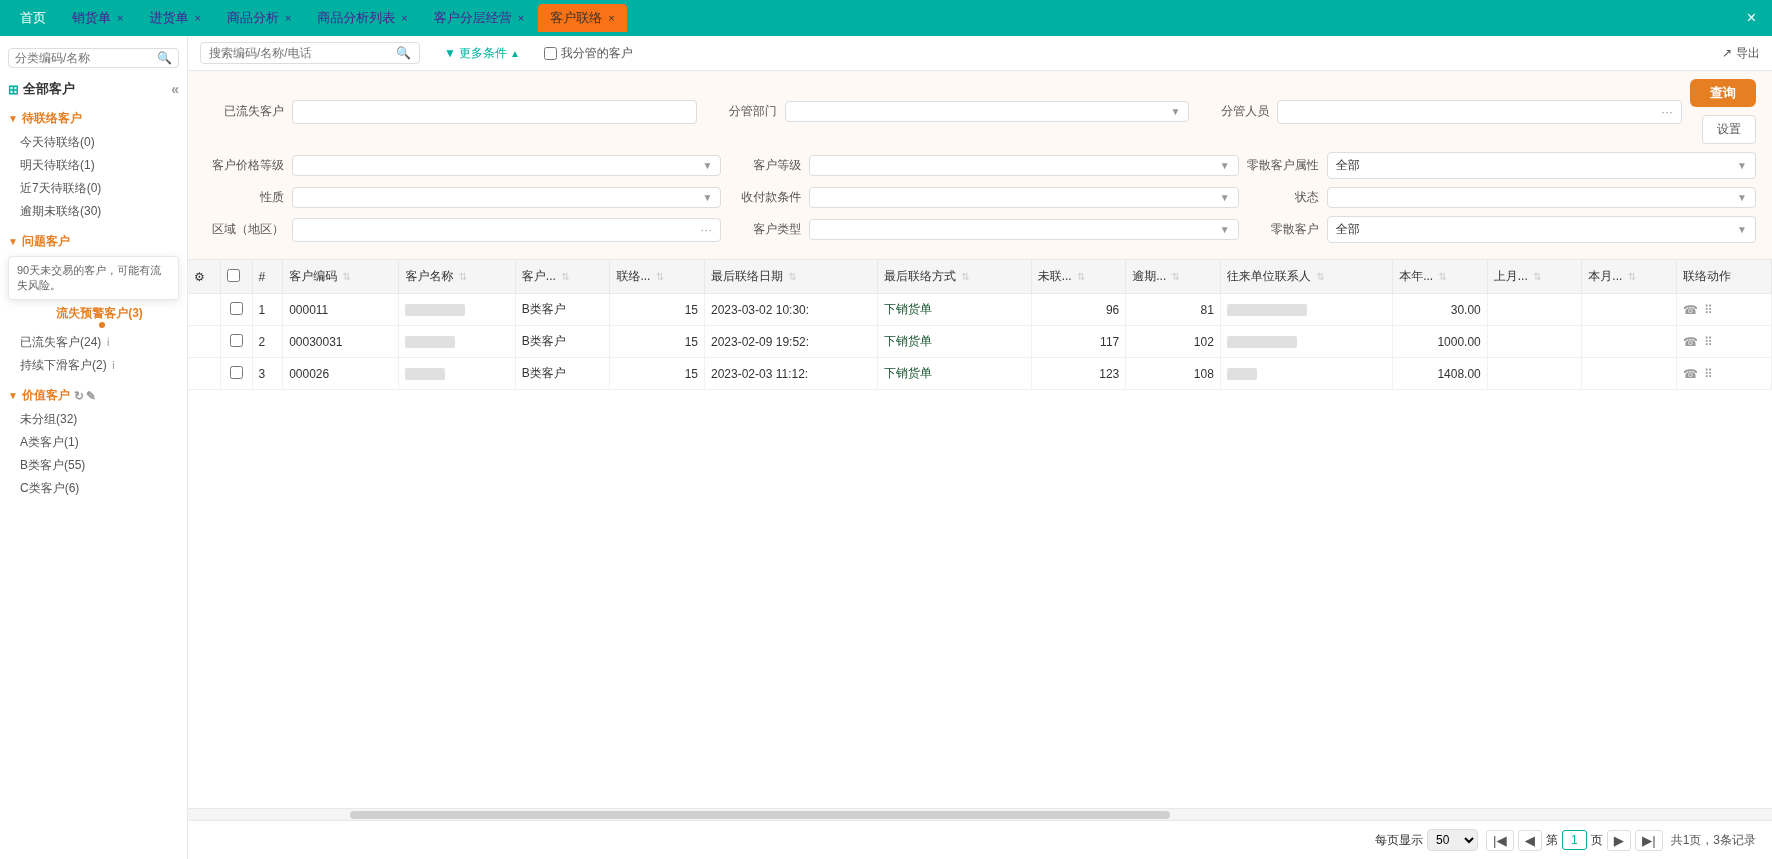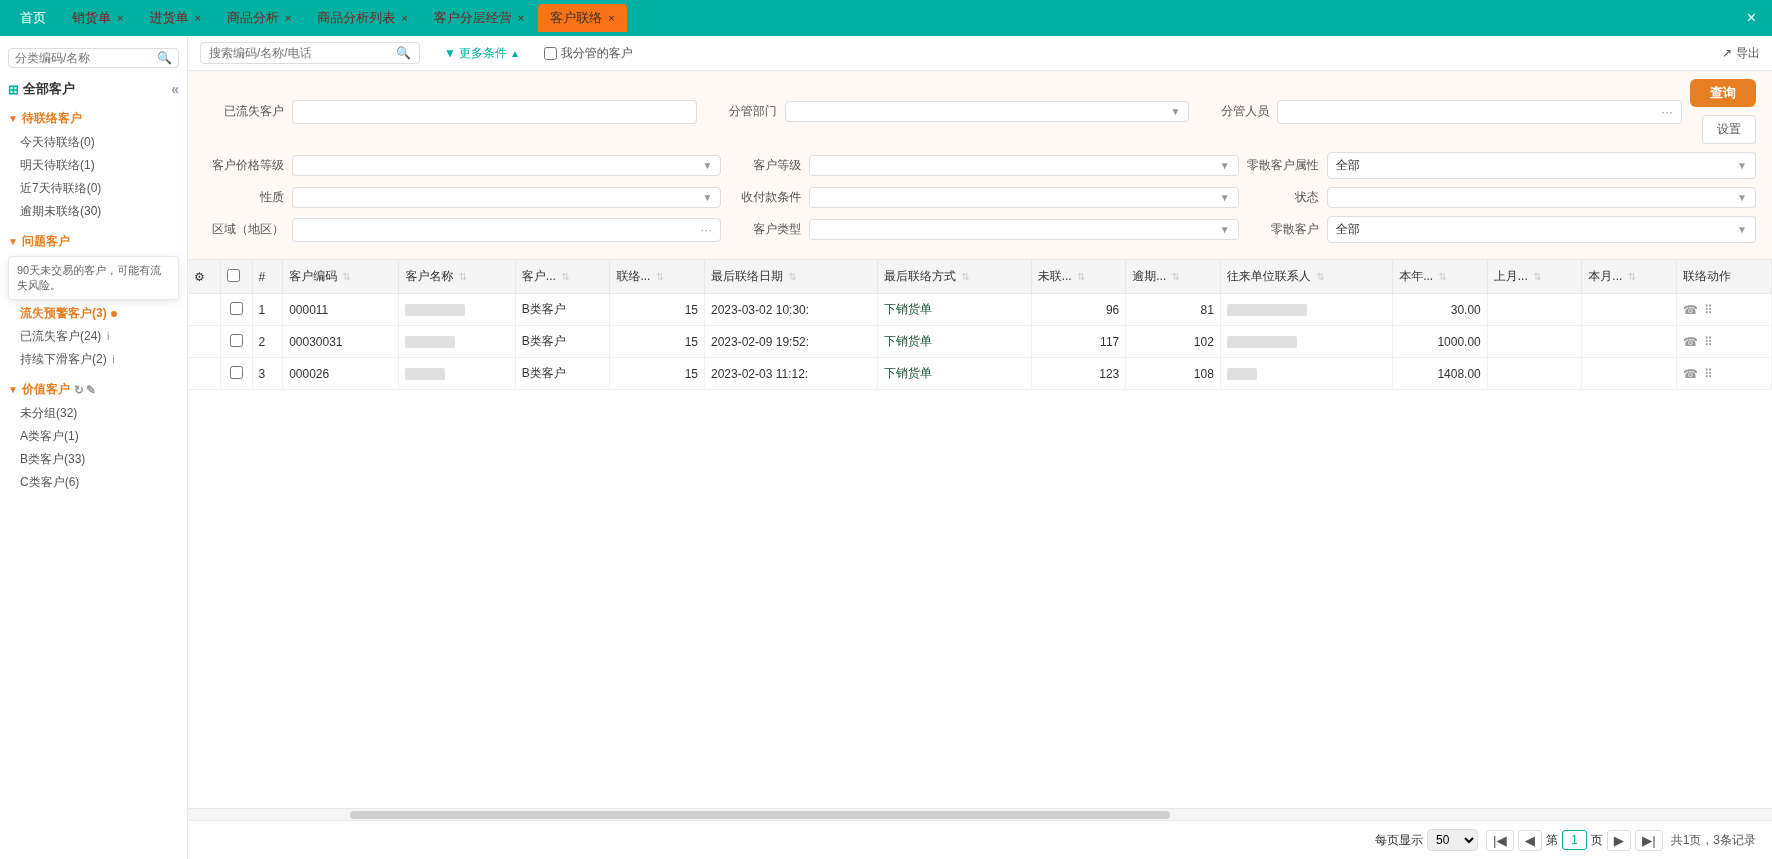--- a/index.html
+++ b/index.html
@@ -4,21 +4,21 @@
   <style>
     * { margin: 0; padding: 0; box-sizing: border-box; }
     body { font-family: 'Microsoft YaHei', Arial, sans-serif; font-size: 12px; background: #f5f5f5; color: #333; width: 1772px; height: 859px; overflow: hidden; }
 
     
     .tab-bar {
       display: flex; align-items: center; background: #00b0a0; height: 36px; padding: 0 8px;
     }
     .tab-item {
       display: flex; align-items: center; padding: 0 12px; height: 28px; border-radius: 4px 4px 0 0;
-      color: #7f1d1d; font-size: 13px; cursor: pointer; margin-right: 2px; gap: 6px;
+      color: #4c1d95; font-size: 13px; cursor: pointer; margin-right: 2px; gap: 6px;
     }
     .tab-item.active { background: #f97316; color: #333; }
     .tab-item .close-x { font-size: 11px; color: inherit; cursor: pointer; }
     .tab-item.home { background: transparent; color: #fff; }
     .tab-close-btn { margin-left: auto; color: #fff; font-size: 16px; cursor: pointer; padding: 0 8px; }
 
     
     .main-container { display: flex; height: calc(859px - 36px); }
 
     
@@ -44,21 +44,21 @@
       padding: 3px 8px 3px 20px; cursor: pointer; color: #555;
     }
     .sidebar-section-title {
       display: flex; align-items: center; padding: 4px 8px; color: #e67e22; font-weight: bold; cursor: pointer; margin-top: 6px;
     }
     .sidebar-section-title .arrow { margin-right: 4px; font-size: 10px; }
     .tooltip-box {
       background: #fff; border: 1px solid #e8e8e8; border-radius: 4px; padding: 6px 8px;
       font-size: 11px; color: #666; margin: 2px 8px; box-shadow: 0 2px 8px rgba(0,0,0,0.1);
     }
-    .sidebar-item-warn { color: #e67e22; font-weight: bold; display: flex; align-items: center; padding: 3px 8px 3px 20px; cursor: pointer; }
+    .sidebar-item-warn { color: #e67e22; font-weight: bold; display: flex; align-items: center; padding: 3px 8px 3px 20px; cursor: pointer; flex-direction: column; }
     .sidebar-item-warn .dot { width: 6px; height: 6px; background: #e67e22; border-radius: 50%; margin-left: 4px; }
 
     
     .content-area { flex: 1; overflow: hidden; display: flex; flex-direction: column; background: #fff; }
 
     
     .filter-bar {
       display: flex; align-items: center; padding: 6px 12px; border-bottom: 1px solid #e8e8e8; gap: 24px; flex-shrink: 0;
     }
     .search-box {
@@ -232,21 +232,21 @@
         <span style="color:#999; margin-left:4px; cursor:pointer;">↻</span>
         <span style="color:#999; margin-left:2px; cursor:pointer;">✎</span>
       </div>
       <div class="sidebar-item">
         <span>未分组(32)</span>
       </div>
       <div class="sidebar-item">
         <span>A类客户(1)</span>
       </div>
       <div class="sidebar-item">
-        <span>B类客户(33)</span>
+        <span>B类客户(55)</span>
       </div>
       <div class="sidebar-item">
         <span>C类客户(6)</span>
       </div>
     </div>
   </div>
 
   <div class="content-area">
 
     <div class="filter-bar">

